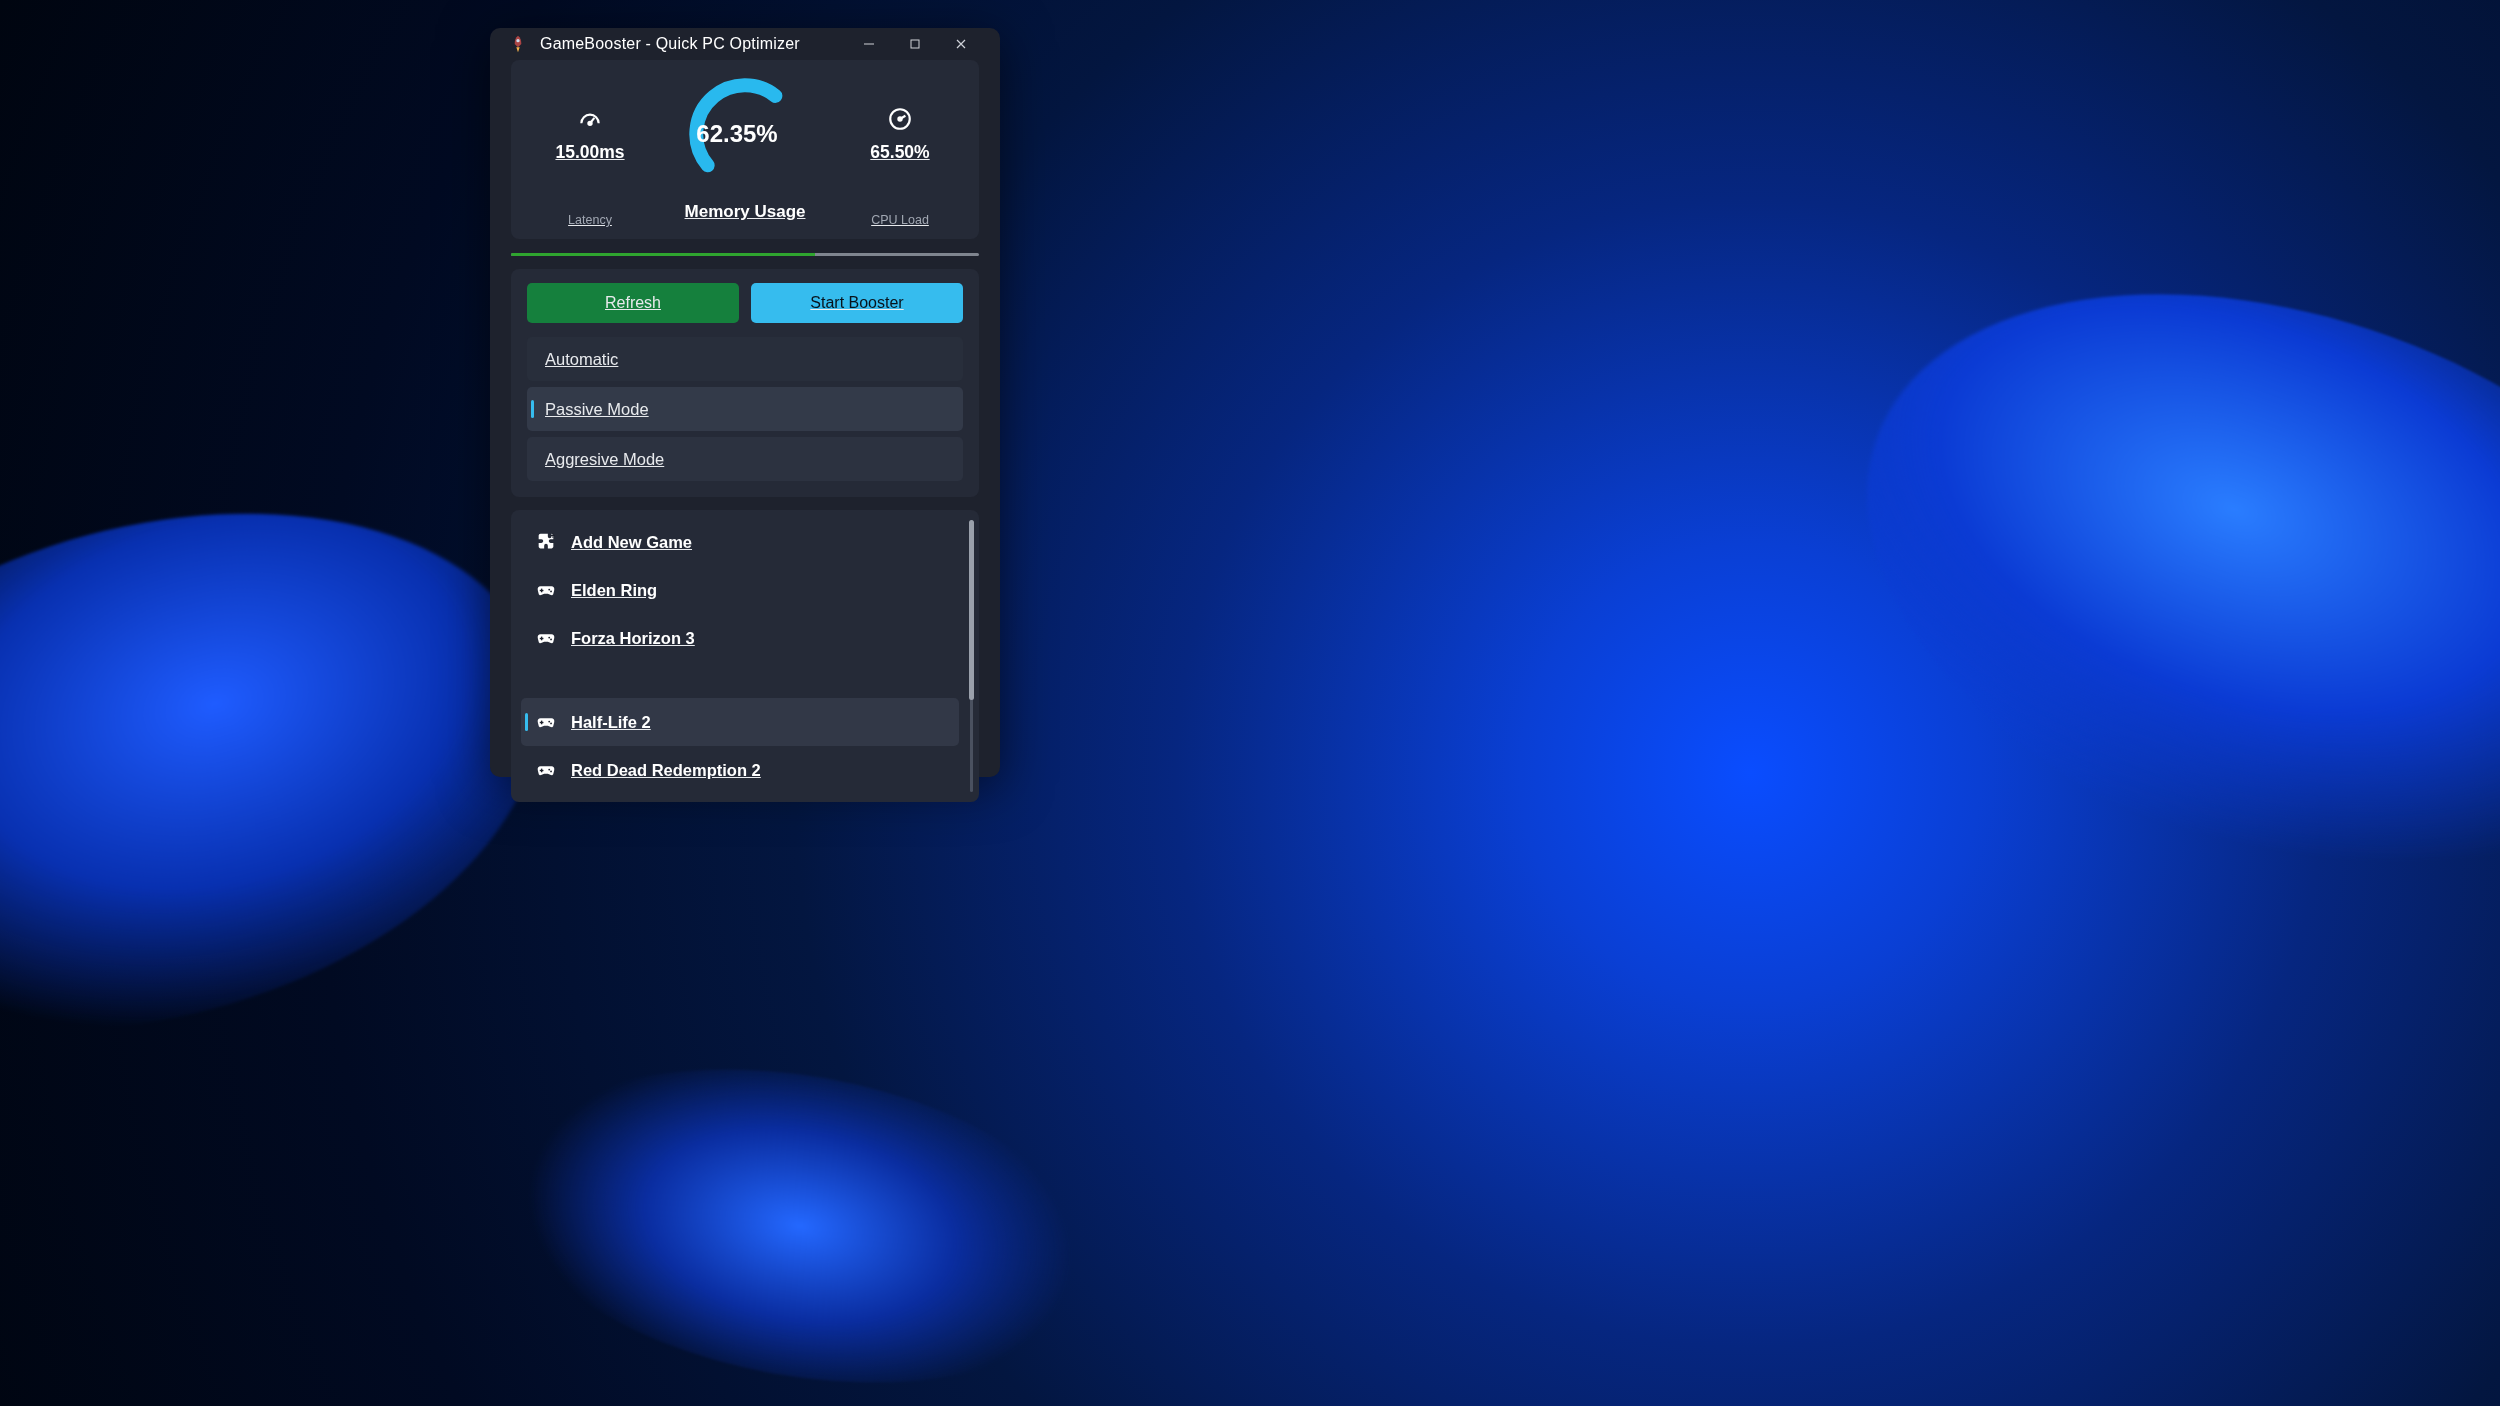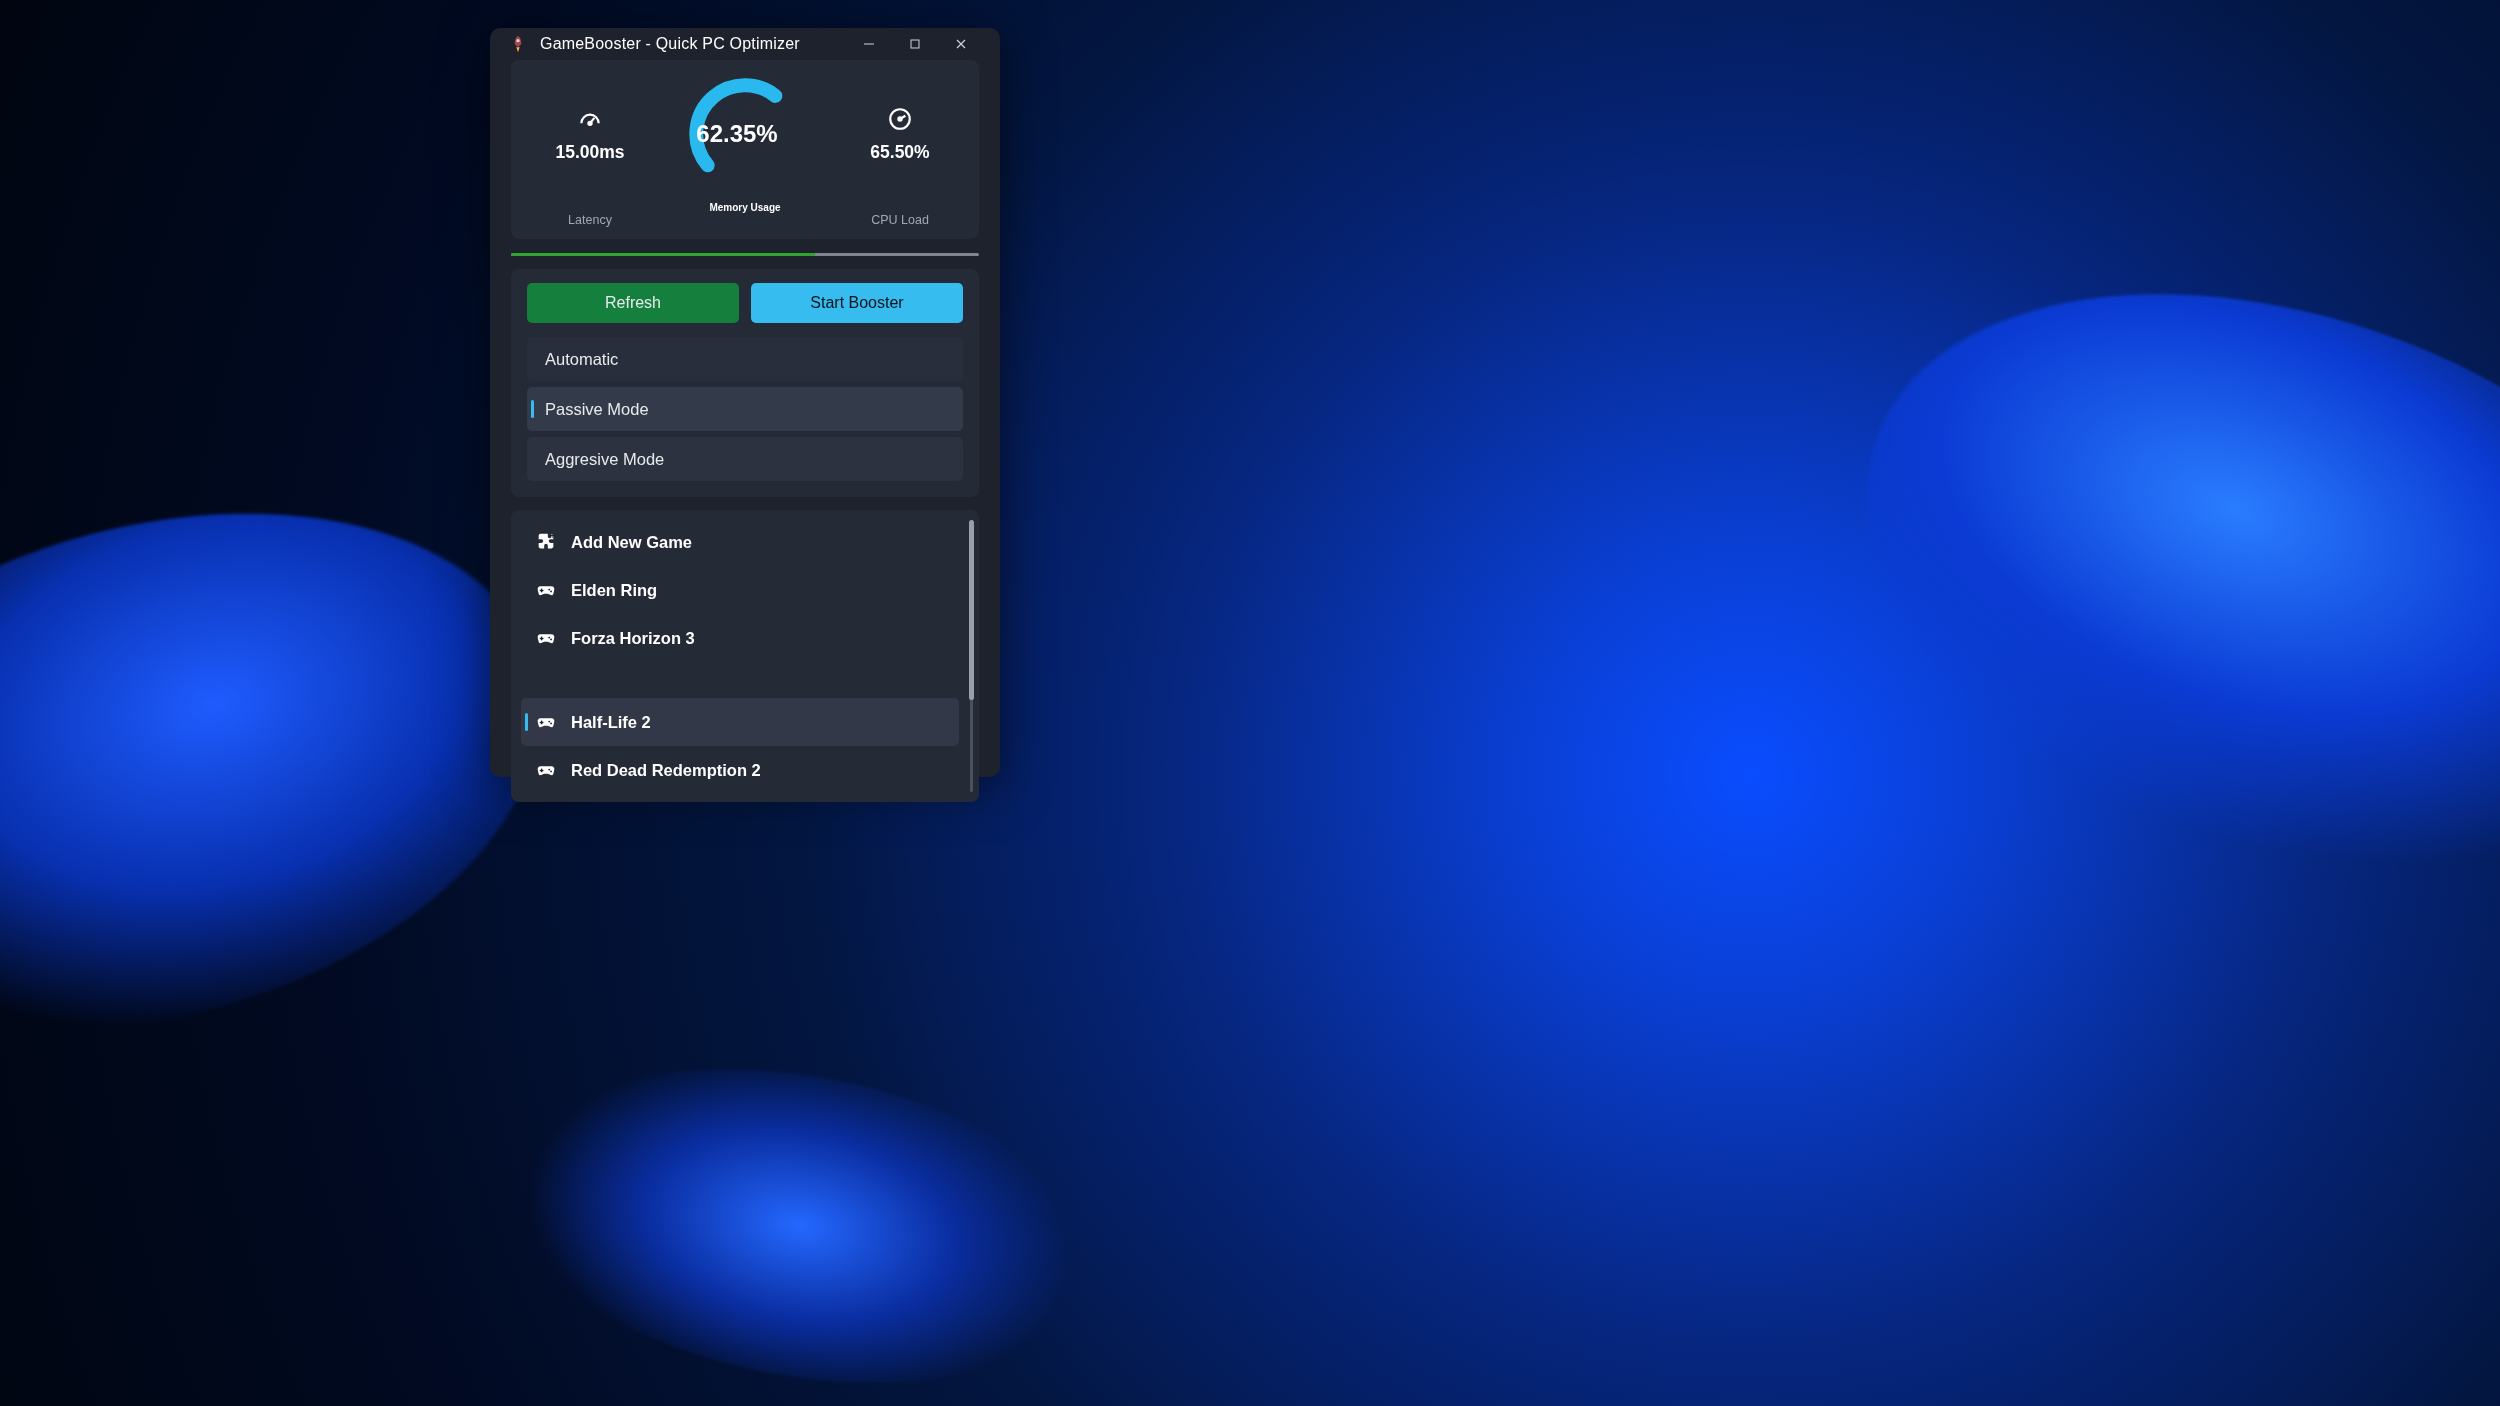--- a/index.html
+++ b/index.html
@@ -29,38 +29,38 @@
     height: 46px;
     display: flex; align-items: center;
     padding: 0 16px 0 18px;
   }
   .app-icon { width: 20px; height: 20px; margin-right: 12px; display:flex; align-items:center; justify-content:center;}
   .title-text { font-size: 16px; font-weight: 400; color: #fff; letter-spacing: .2px;}
   .win-controls { margin-left: auto; display: flex; gap: 0; }
   .win-btn { width: 46px; height: 32px; display:flex; align-items:center; justify-content:center; color:#cfd2d8; cursor:pointer; background:transparent; border:none; }
   .win-btn svg { width:12px; height:12px; }
 
-  .content { flex:1; padding: 0 21px 34px 21px; display:flex; flex-direction:column; gap:13px; }
+  .content { flex:1; padding: 0 21px 34px 21px; display:flex; flex-direction:column; gap:13px;text-decoration:underline; }
 
   .panel { background:#252a37; border-radius:8px; }
 
   .stats { display:flex; padding: 16px 14px 12px 14px; align-items:flex-start; justify-content: space-between; }
   .stat-col { display:flex; flex-direction:column; align-items:center; text-align:center; }
   .stat-side { width: 130px; padding-top: 30px; }
   .stat-center { flex:1; }
   .stat-icon { width:26px; height:26px; color:#fff; margin-bottom: 10px; }
   .stat-icon svg { width:100%; height:100%; }
   .stat-value { font-size:17.5px; font-weight:600; color:#fff; margin-bottom:6px;}
   .stat-label { font-size:12.5px; color:#a2a8b3; font-weight:400;margin-top:44px;}
   .gauge-wrap { position:relative; width:116px; height:116px; margin: 0 auto 6px auto;}
   .gauge-wrap svg { width:100%; height:100%; transform: rotate(-220deg); }
   .gauge-bg { fill:none; stroke: transparent; stroke-width:12;}
   .gauge-fg { fill:none; stroke:#29b9ee; stroke-width:12; stroke-linecap:round;}
   .gauge-text { position:absolute; inset:0; display:flex; align-items:center; justify-content:center; font-size:24px; font-weight:600; color:#fff; padding-right: 16px;}
-  .mem-label { font-size:10px; font-weight:600; color:#fff; margin-top:4px;}
+  .mem-label { font-size:17px; font-weight:600; color:#fff; margin-top:4px;}
 
   .progress-track { height:3px; background:#7f858f; border-radius:2px; overflow:hidden; margin: 1px 0 0 0;}
   .progress-fill { height:100%; background:#2fa52f; }
 
   .actions-panel { padding: 14px 16px 16px 16px; display:flex; flex-direction:column; gap:12px; }
   .btn-row { display:flex; gap:12px; }
   .btn { flex:1; height:40px; border:none; border-radius:5px; font-size:16px; font-weight:400; cursor:pointer; }
   .btn-secondary { background:#15803d; color:#e8eaed; }
   .btn-primary { background:#36bcee; color:#08131c; }
 

